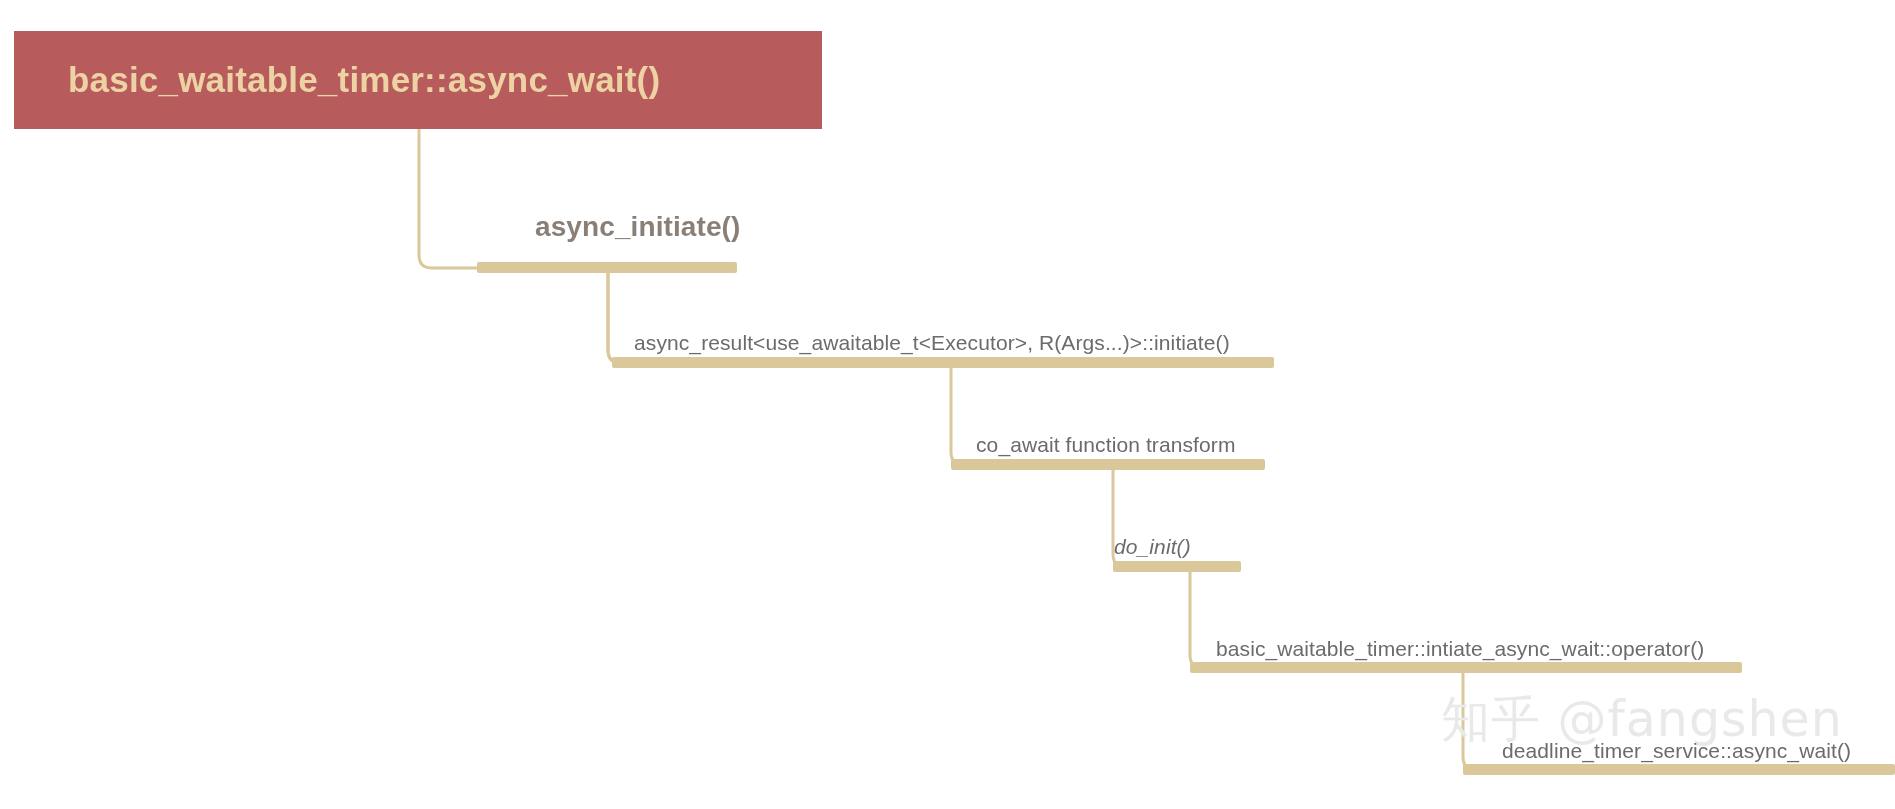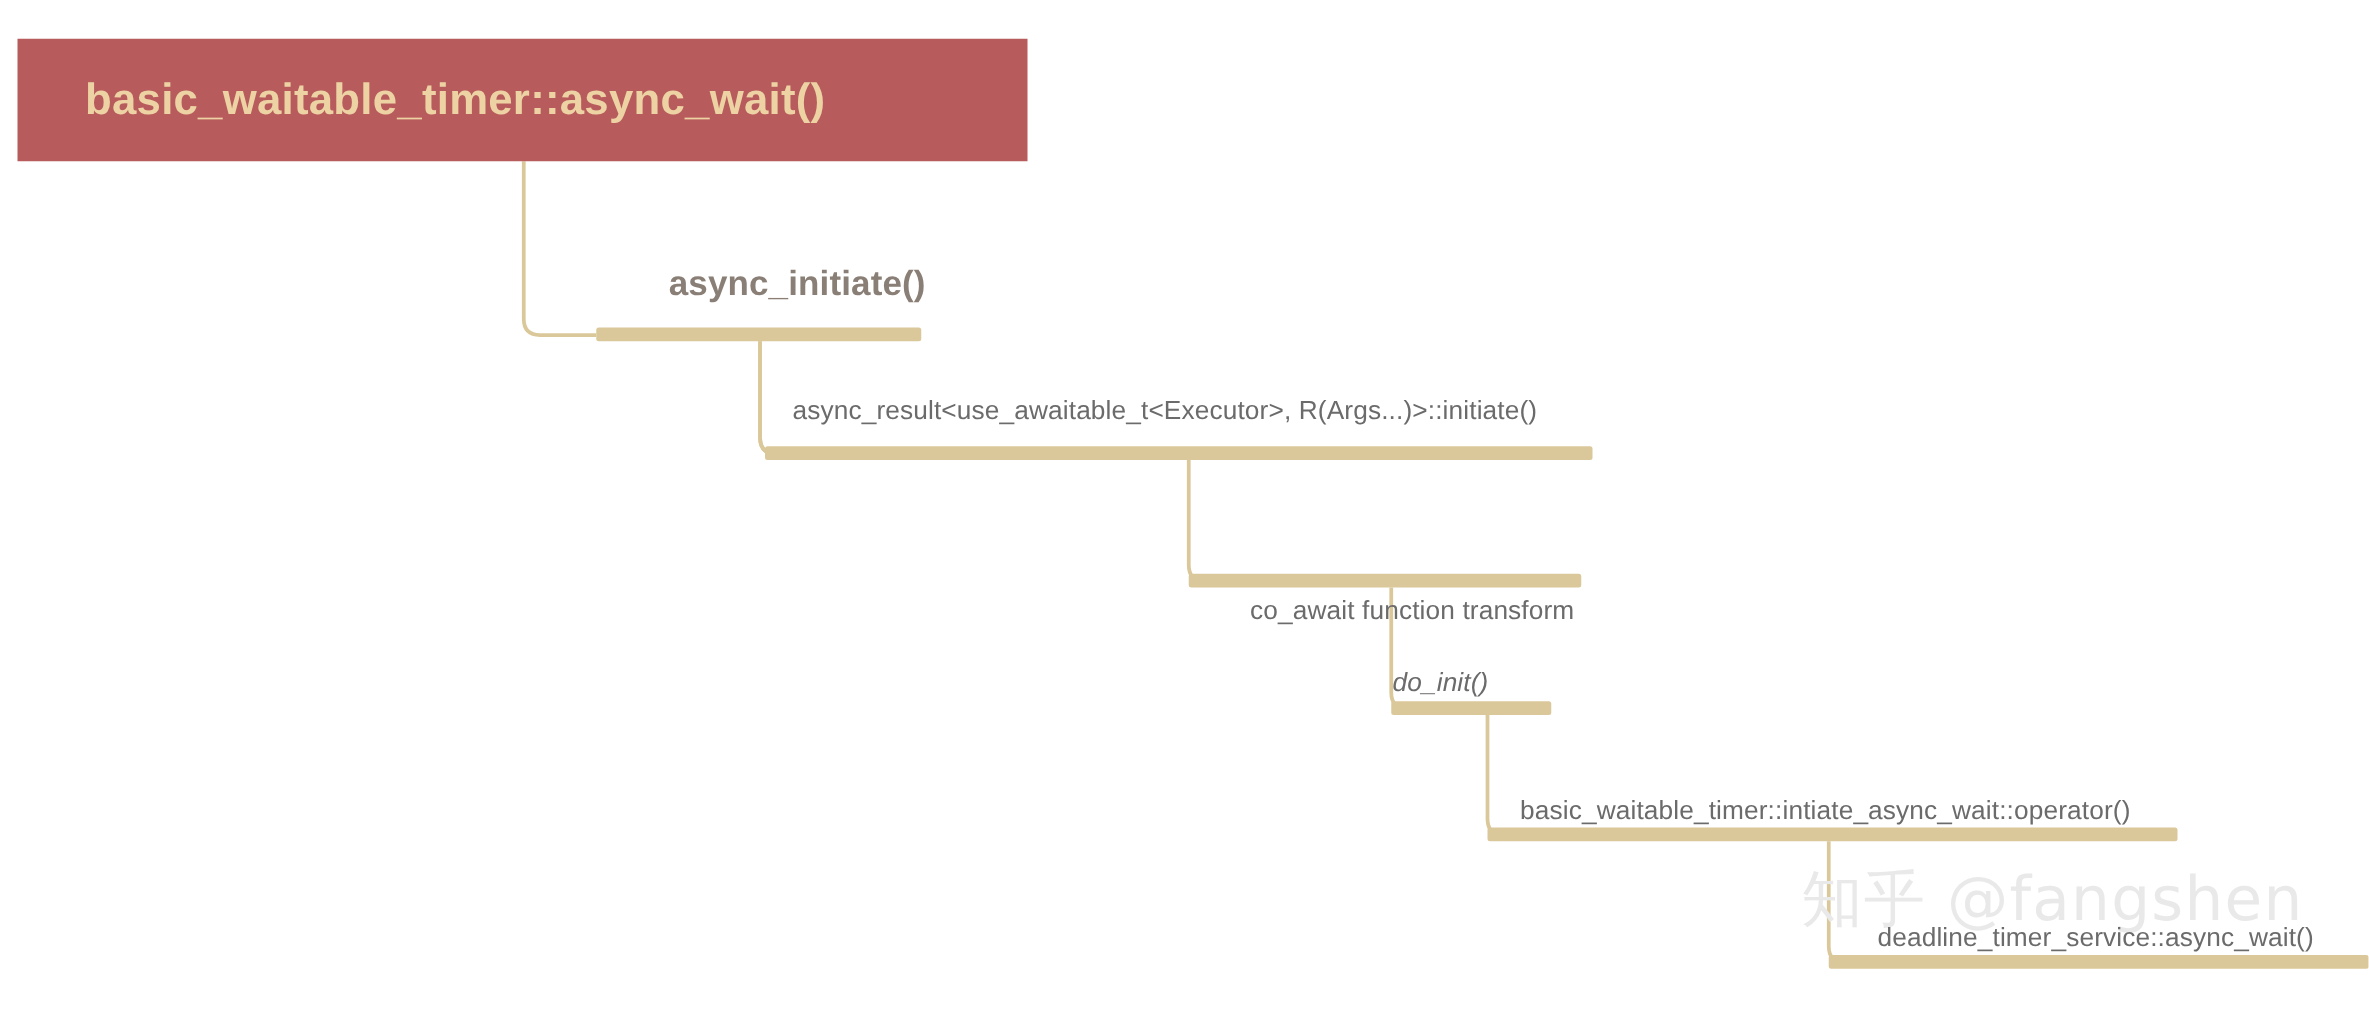--- a/index.html
+++ b/index.html
@@ -112,23 +112,23 @@
   </svg>
 
   <div class="root-box">
     <span class="root-label">basic_waitable_timer::async_wait()</span>
   </div>
 
   <div class="watermark">知乎 @fangshen</div>
 
   <div class="node-label emph" style="left:507px; top:211px;margin-left:28px;">async_initiate()</div>
 
-  <div class="node-label" style="left:634px; top:317px;">async_result&lt;use_awaitable_t&lt;Executor&gt;, R(Args...)&gt;::initiate()</div>
+  <div class="node-label" style="left:634px; top:331px;">async_result&lt;use_awaitable_t&lt;Executor&gt;, R(Args...)&gt;::initiate()</div>
 
-  <div class="node-label" style="left:1000px; top:433px;margin-top:44px;">co_await function transform</div>
+  <div class="node-label" style="left:976px; top:433px;">co_await function transform</div>
 
   <div class="node-label" style="left:1114px; top:535px;font-style:italic;">do_init()</div>
 
   <div class="node-label" style="left:1216px; top:637px;">basic_waitable_timer::intiate_async_wait::operator()</div>
 
   <div class="node-label" style="left:1502px; top:739px;">deadline_timer_service::async_wait()</div>
 
 </div>
 
 </body></html>

